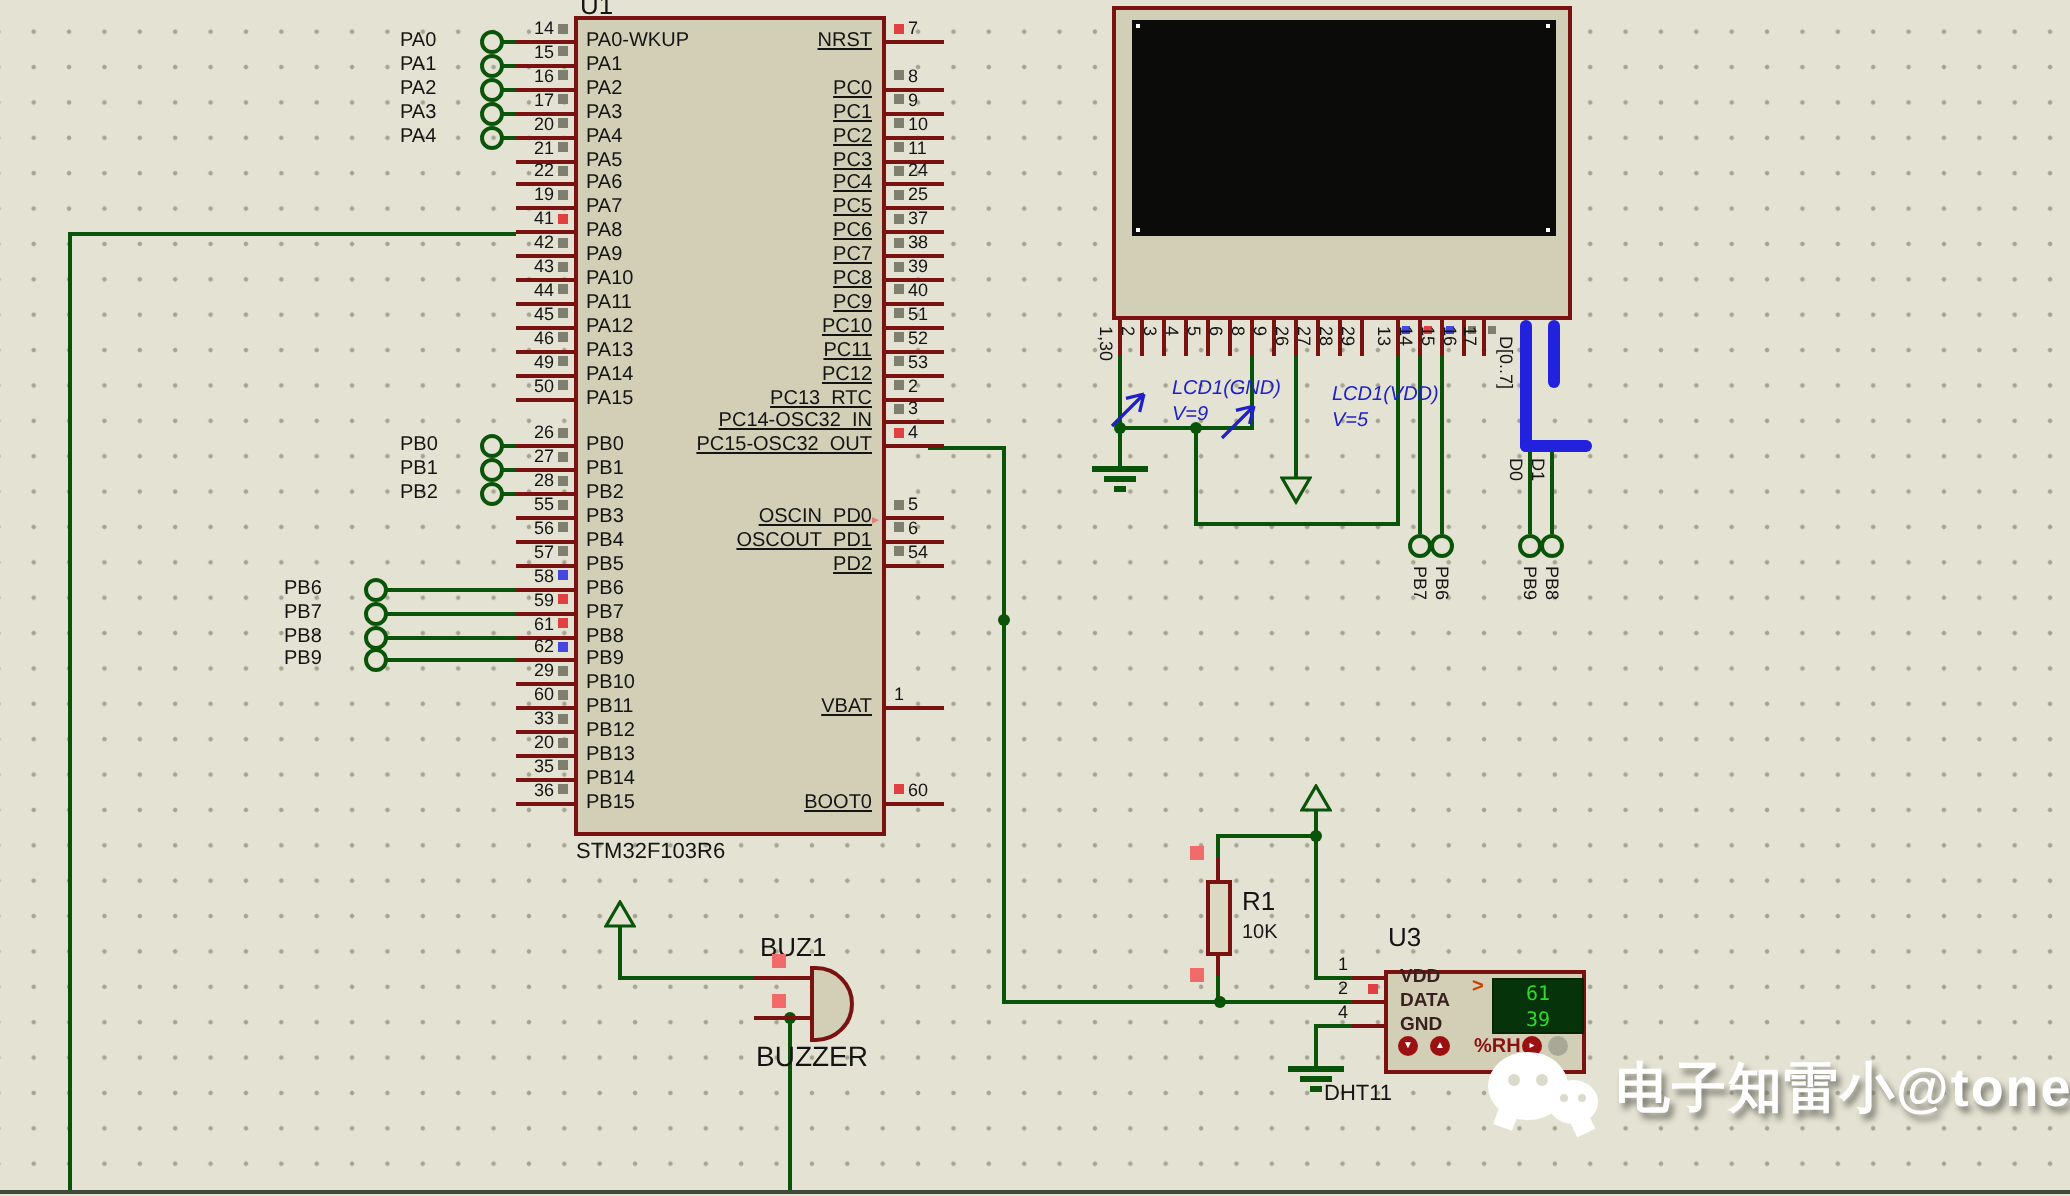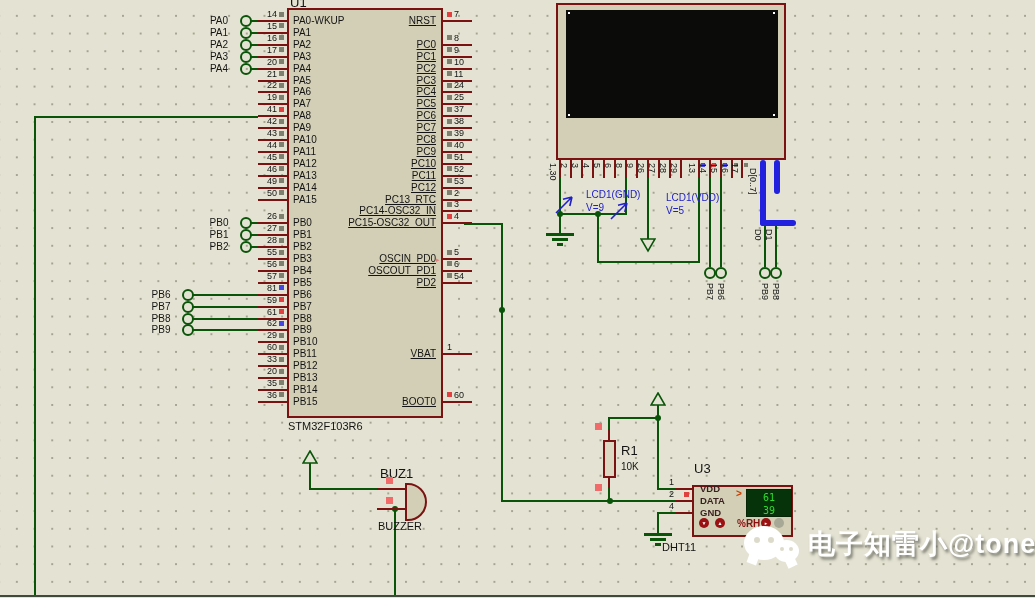--- a/index.html
+++ b/index.html
@@ -32,41 +32,41 @@
   .crp .stub{position:absolute;left:443px;top:-1px;width:29px;height:2px;background:var(--dkred);}
   .clp .numbox{position:absolute;left:236px;top:-12px;width:48px;display:flex;justify-content:flex-end;align-items:center;gap:2px;font-size:9px;}
   .crp .numbox{position:absolute;left:447px;top:-12px;width:48px;display:flex;justify-content:flex-start;align-items:center;gap:2px;font-size:9px;}
   .clp .pname{position:absolute;left:293px;top:-6px;font-size:10px;white-space:nowrap;}
   .crp .pname{position:absolute;left:292px;top:-6px;width:144px;text-align:right;font-size:10px;white-space:nowrap;text-decoration:underline;}
   
   .ct{position:absolute;left:0;top:calc(21px + var(--row)*11.9px);width:0;height:0;}
   .tcirc{position:absolute;width:12px;height:12px;border:2px solid var(--wire);border-radius:50%;box-sizing:border-box;}
   .ct .tcirc{left:calc(var(--x)*1px - 6px);top:-6px;}
   .ct .twire{position:absolute;left:calc(var(--x)*1px + 5px);top:-1px;height:2px;width:calc(253px - var(--x)*1px);background:var(--wire);}
-  .ct .tlab{position:absolute;left:calc(var(--x)*1px - 46px);top:-6px;width:38px;text-align:center;font-size:10px;}
+  .ct .tlab{position:absolute;left:calc(var(--x)*1px - 46px);top:-6px;width:38px;text-align:left;font-size:10px;}
   
   .lpin{position:absolute;left:0;top:0;}
   .lpin .stub{position:absolute;left:calc(var(--x)*1px - 1px);top:160px;width:2px;height:18px;background:var(--dkred);}
   .lpin .vnum{position:absolute;left:calc(var(--x)*1px - 13px);top:163px;writing-mode:vertical-rl;font-size:9px;line-height:11px;white-space:nowrap;}
   .lpin .mk{position:absolute;left:calc(var(--x)*1px + 2px);top:163px;width:4px;height:4px;}
   
   .lterm{position:absolute;left:0;top:0;}
   .lterm .twire{position:absolute;left:calc(var(--x)*1px - 1px);top:calc(var(--y1)*1px);width:2px;height:calc(267px - var(--y1)*1px);background:var(--wire);}
   .lterm .tcirc{left:calc(var(--x)*1px - 6px);top:267px;}
   .lterm .tlab{position:absolute;left:calc(var(--x)*1px - 6px);top:283px;writing-mode:vertical-rl;font-size:9px;line-height:11px;}
   .lterm .tnet{position:absolute;left:calc(var(--x)*1px - 13px);top:229px;writing-mode:vertical-rl;font-size:9px;line-height:11px;}
   
   .screen{position:absolute;left:566px;top:10px;width:212px;height:108px;background:#0B0B09;}
   .sdot{position:absolute;width:2px;height:2px;background:#fff;}
   .stext{position:absolute;left:570px;top:49px;width:206px;text-align:center;
     font-family:"DejaVu Sans Mono",monospace;font-weight:bold;font-size:15px;
     color:#ECECEC;letter-spacing:1px;white-space:pre;}
   .gbar{position:absolute;background:var(--wire);}
   .bus{position:absolute;background:var(--busblue);border-radius:3px;}
-  .probe-lbl{position:absolute;color:var(--probe);font-size:10px;white-space:nowrap;}
+  .probe-lbl{position:absolute;color:var(--probe);font-size:10px;white-space:nowrap;font-style:italic;}
   
   .dpin{position:absolute;left:0;top:calc(488px + var(--row)*12px);width:0;height:0;}
   .dpin .stub{position:absolute;left:676px;top:0;width:16px;height:2px;background:var(--dkred);}
   .dpin .numbox{position:absolute;left:656px;top:-11px;width:18px;text-align:right;font-size:9px;}
   .dpin .pname{position:absolute;left:700px;top:-5px;font-size:9.5px;color:#3A1F1F;font-weight:bold;}
   .dht-display{position:absolute;left:746px;top:489px;width:46px;height:28px;background:#07330A;border:1px solid #052505;box-sizing:border-box;
     font-family:"DejaVu Sans Mono",monospace;font-size:10px;color:#2EDC2E;text-align:center;line-height:13px;padding-top:1px;box-sizing:border-box;}
   .btn{position:absolute;width:10px;height:10px;border-radius:50%;background:#9B1111;color:#fff;font-size:5px;line-height:10px;text-align:center;}
   
   .buzzer-body{position:absolute;left:405px;top:483px;width:22px;height:38px;background:var(--fill);
@@ -324,21 +324,21 @@
         <span class="numbox">
           <span>57</span>
           <span class="mk"></span>
         </span>
         <span class="pname">PB5</span>
       </div>
 
       <div class="clp" data-p-marker="blue" style="--row: 23;">
         <span class="stub"></span>
         <span class="numbox">
-          <span>81</span>
+          <span>58</span>
           <span class="mk"></span>
         </span>
         <span class="pname">PB6</span>
       </div>
 
       <div class="clp" data-p-marker="red" style="--row: 24;">
         <span class="stub"></span>
         <span class="numbox">
           <span>59</span>
           <span class="mk"></span>
@@ -908,21 +908,21 @@
   <div class="comp-body" style="left:603px;top:440px;width:13px;height:38px;background:#DCD8C2;"></div>
   <div class="lbl refdes" style="left:621px;top:443px;">R1</div>
   <div class="lbl" style="left:621px;top:461px;font-size:10px;">10K</div>
   <div class="sq" style="left:595px;top:423px;width:7px;height:7px;background:#F26B6B;"></div>
   <div class="sq" style="left:595px;top:484px;width:7px;height:7px;background:#F26B6B;"></div>
 
   <div class="sq" style="left:377px;top:488px;width:28px;height:2px;background:var(--dkred);"></div>
   <div class="sq" style="left:377px;top:508px;width:28px;height:2px;background:var(--dkred);"></div>
   <div class="buzzer-body"></div>
   <div class="lbl refdes" style="left:380px;top:466px;">BUZ1</div>
-  <div class="lbl" style="left:378px;top:520px;font-size:11px;">BUZZER</div>
+  <div class="lbl" style="left:378px;top:520px;font-size:14px;">BUZZER</div>
   <div class="sq" style="left:386px;top:477px;width:7px;height:7px;background:#F26B6B;"></div>
   <div class="sq" style="left:386px;top:497px;width:7px;height:7px;background:#F26B6B;"></div>
 
   <div class="comp-body" style="left:692px;top:485px;width:101px;height:52px;"></div>
   <div class="lbl refdes" style="left:694px;top:461px;">U3</div>
   <div class="lbl part" style="left:662px;top:541px;">DHT11</div>
 
   <div class="rep">
 
       <div class="dpin" style="--row: 0;">

